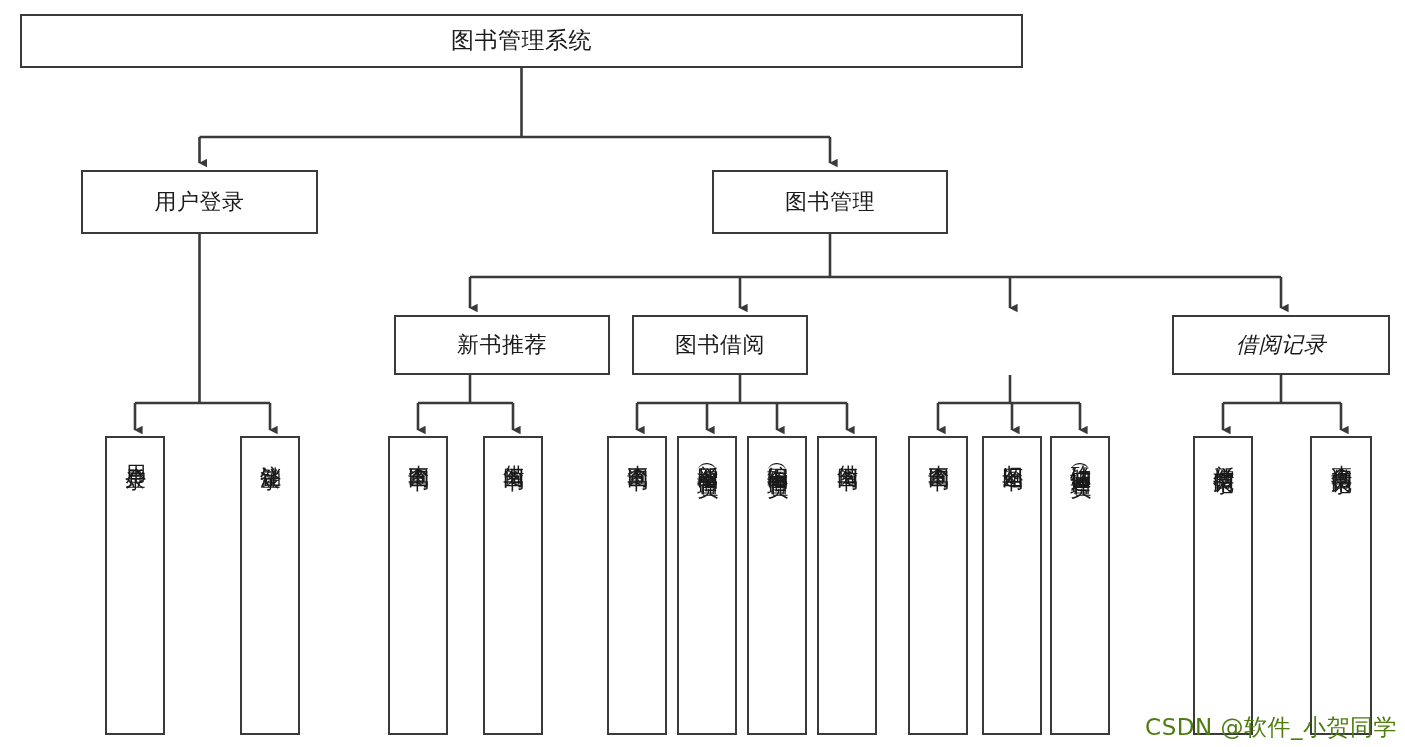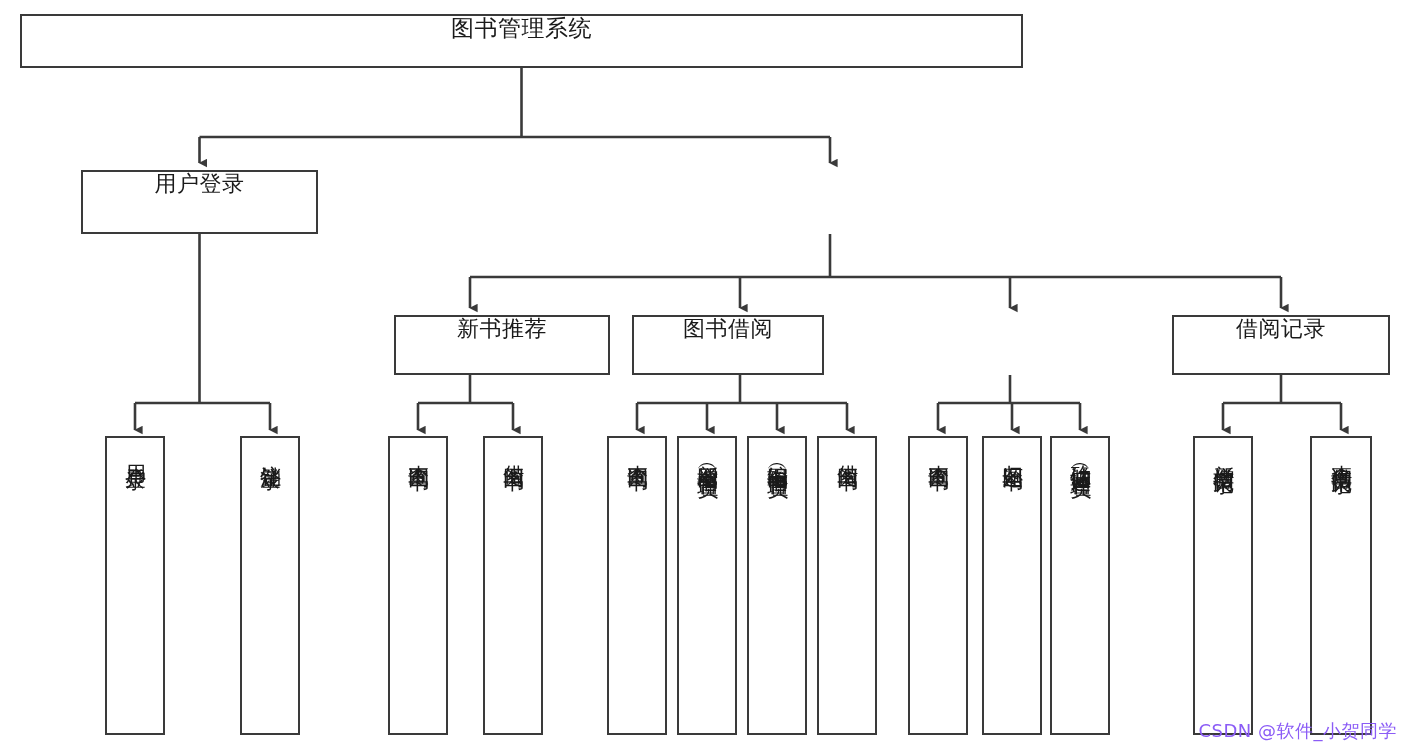--- a/index.html
+++ b/index.html
@@ -1,27 +1,27 @@
 <!DOCTYPE html>
 <html><head>
 <meta charset="utf-8">
 <style>
   html,body{margin:0;padding:0;background:#ffffff;}
   body{font-family:"DejaVu Sans","Liberation Sans",sans-serif;}
   #stage{position:relative;width:1405px;height:747px;background:#ffffff;overflow:hidden;}
   #wires{position:absolute;left:0;top:0;width:1405px;height:747px;}
   .node{position:absolute;box-sizing:border-box;background:#ffffff;border:2.5px solid #3a3a3a;
-        display:flex;justify-content:center;}
+        display:flex;align-items:center;justify-content:center;}
   .node .lbl{color:#1a1a1a;white-space:nowrap;}
   .h-node .lbl{font-size:22px;line-height:1.1;letter-spacing:.5px;}
   .root .lbl{font-size:23px;}
   .v-node{padding:10px 0;align-items:flex-start;}
   .v-node .lbl{writing-mode:vertical-rl;text-orientation:upright;font-size:21px;
                line-height:1.12;letter-spacing:2px;white-space:pre-wrap;}
-  .wm{position:absolute;right:8px;bottom:4px;font-size:18px;color:#8b5cf6;
+  .wm{position:absolute;right:8px;bottom:4px;font-size:23px;color:#4d7c0f;
       letter-spacing:.5px;white-space:nowrap;user-select:none;}
 </style>
 </head>
 <body>
 
 <div id="stage">
   <svg id="wires" viewBox="0 0 1405 747">
     <defs>
       <marker id="arw" markerWidth="10" markerHeight="10" refX="4.2" refY="7.6" orient="auto" markerUnits="userSpaceOnUse">
         <path d="M0,0 L8.4,0 L4.2,8.4 Z" fill="#3a3a3a"></path>
@@ -71,28 +71,31 @@
     </g>
   </svg>
 
   <div class="node h-node root" style="left:20px;top:14px;width:1003px;height:54px;">
     <span class="lbl">图书管理系统</span>
   </div>
 
   <div class="node h-node" style="left:81px;top:170px;width:237px;height:64px;">
     <span class="lbl">用户登录</span>
   </div>
+  <div class="node h-node" style="left:712px;top:170px;width:236px;height:64px;">
+    <span class="lbl">图书管理</span>
+  </div>
 
   <div class="node h-node" style="left:362px;top:315px;width:216px;height:60px;margin-left:32px;">
     <span class="lbl">新书推荐</span>
   </div>
-  <div class="node h-node" style="left:632px;top:315px;width:192px;height:60px;">
+  <div class="node h-node" style="left:632px;top:315px;width:176px;height:60px;">
     <span class="lbl">图书借阅</span>
   </div>
-  <div class="node h-node" style="left:1172px;top:315px;width:218px;height:60px;">
+  <div class="node h-node" style="left:1172px;top:315px;width:218px;height:60px;font-style:italic;">
     <span class="lbl">借阅记录</span>
   </div>
 
   <div class="node v-node" style="left:105px;top:436px;width:60px;height:299px;">
     <span class="lbl">用户登录</span>
   </div>
   <div class="node v-node" style="left:240px;top:436px;width:60px;height:299px;">
     <span class="lbl">注销登录</span>
   </div>
   <div class="node v-node" style="left:388px;top:436px;width:60px;height:299px;">

